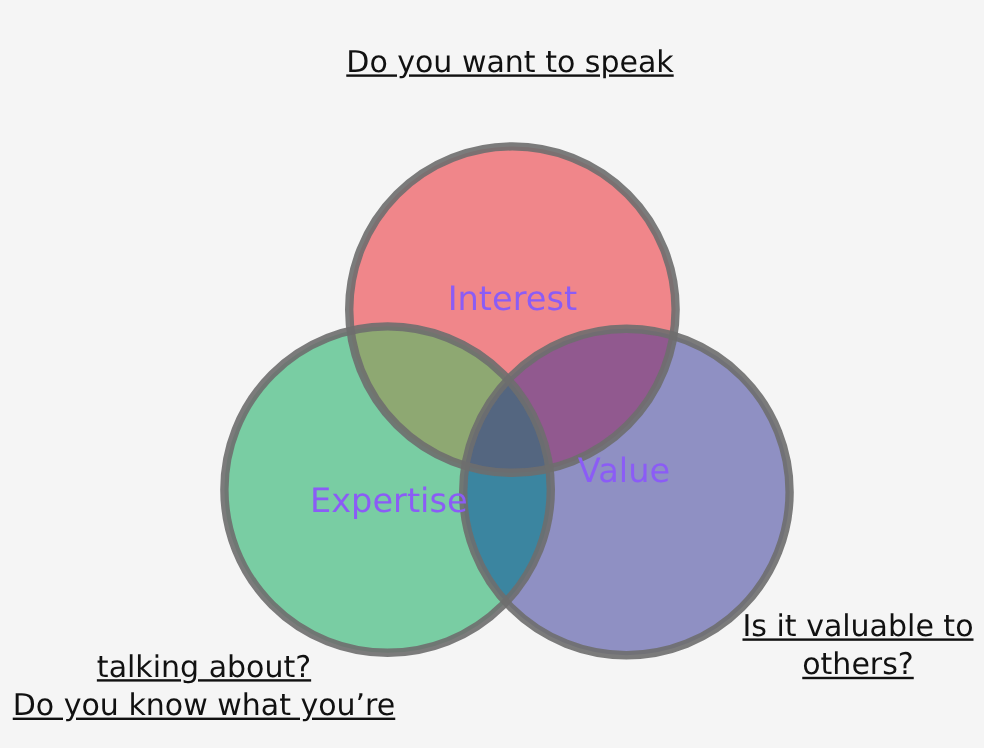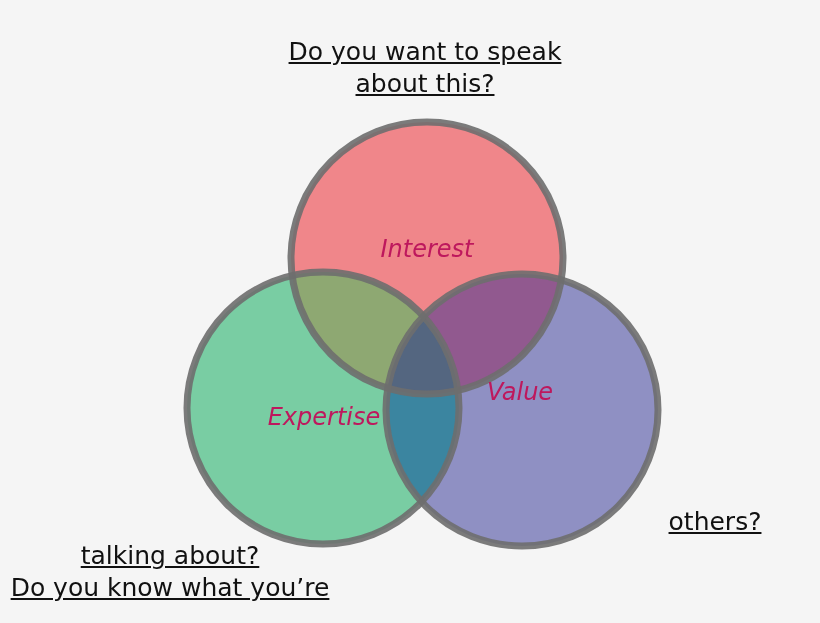--- a/index.html
+++ b/index.html
@@ -16,25 +16,24 @@
       position: absolute;
       text-align: center;
       font-size: 25px;
       line-height: 32px;
       color: #111;
       white-space: nowrap;
       text-decoration: underline;
     }
     .circle-label {
       position: absolute;
-      font-size: 24px;
-      color: #be185d;
+      font-size: 28px;
+      color: #8b5cf6;
       transform: translate(-50%, -50%);
       white-space: nowrap;
-      font-style: italic;
     }
   </style>
 </head>
 <body>
 
 <svg class="venn" width="820" height="623" viewBox="0 0 820 623">
   <defs>
     <clipPath id="clipI">
         <circle cx="427" cy="258" r="136"></circle>
       </clipPath>
@@ -72,23 +71,23 @@
   <circle cx="323" cy="408" r="136" fill="none" stroke="#6e6e6e" stroke-opacity="0.9" stroke-width="7"></circle>
   <circle cx="522" cy="410" r="136" fill="none" stroke="#6e6e6e" stroke-opacity="0.9" stroke-width="7"></circle>
 </svg>
 
 <div class="circle-label" style="left:427px; top:249px;">Interest</div>
 <div class="circle-label" style="left:324px; top:417px;">Expertise</div>
 <div class="circle-label" style="left:520px; top:392px;">Value</div>
 
 <div class="label" style="left:270px; top:36px; width:310px;">
   <div>Do you want to speak</div>
-  <div>about this?</div>
 </div>
 
 <div class="label" style="left:0px; top:540px; width:340px;">
   <div>talking about?</div>
   <div>Do you know what you’re</div>
 </div>
 
 <div class="label" style="left:610px; top:506px; width:210px;">
+  <div>Is it valuable to</div>
   <div>others?</div>
 </div>
 
 </body></html>

